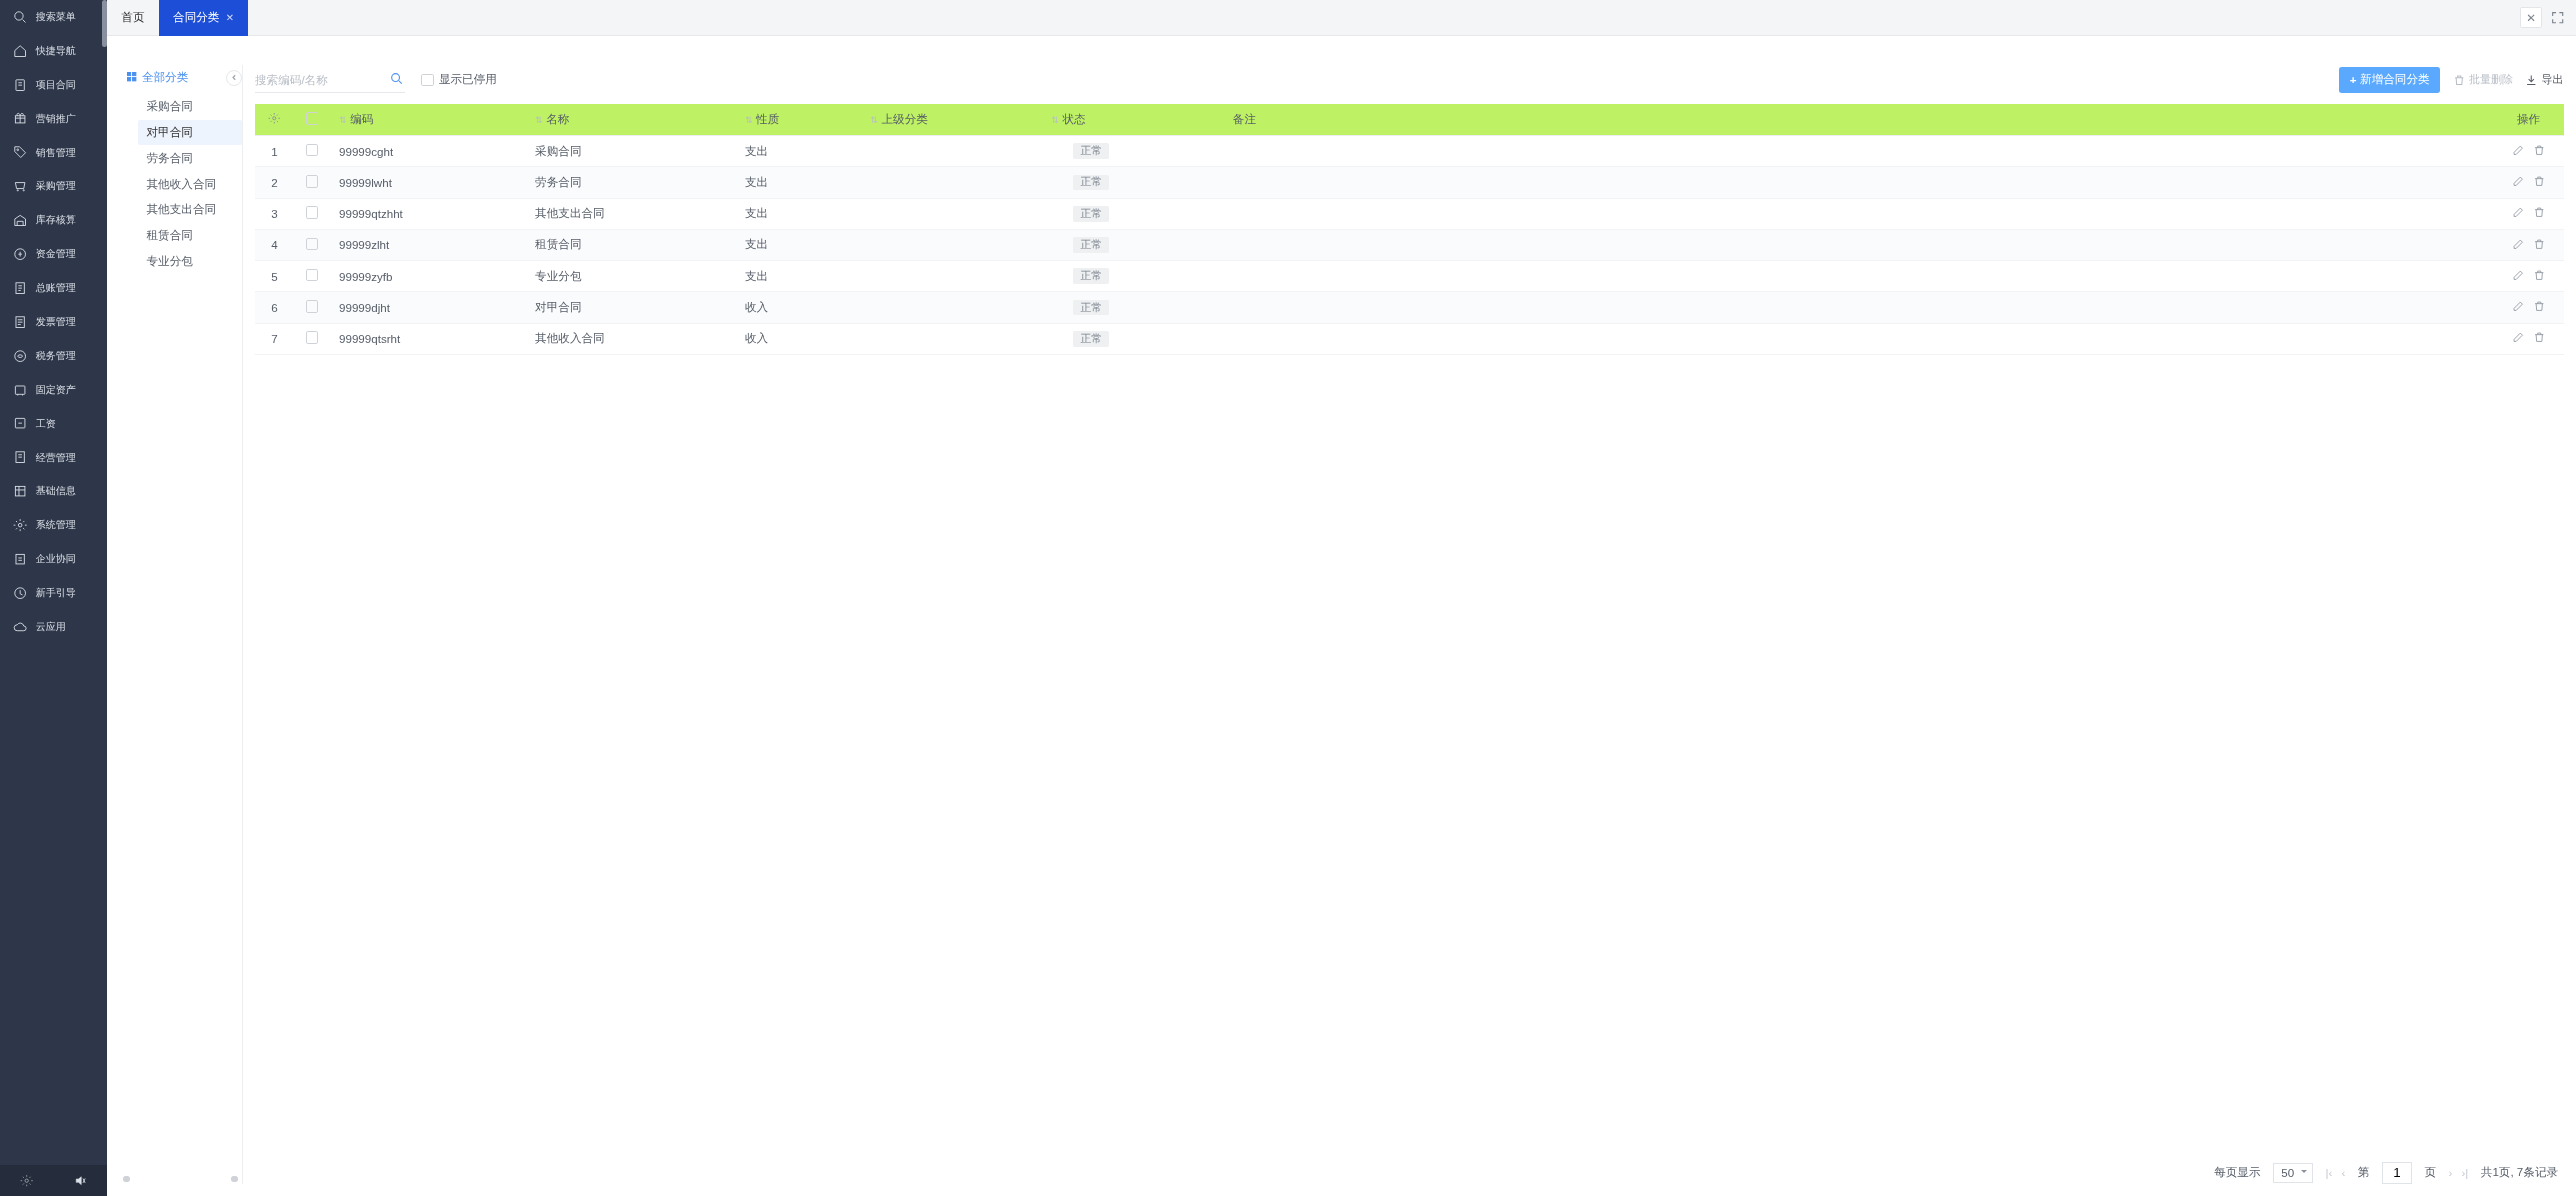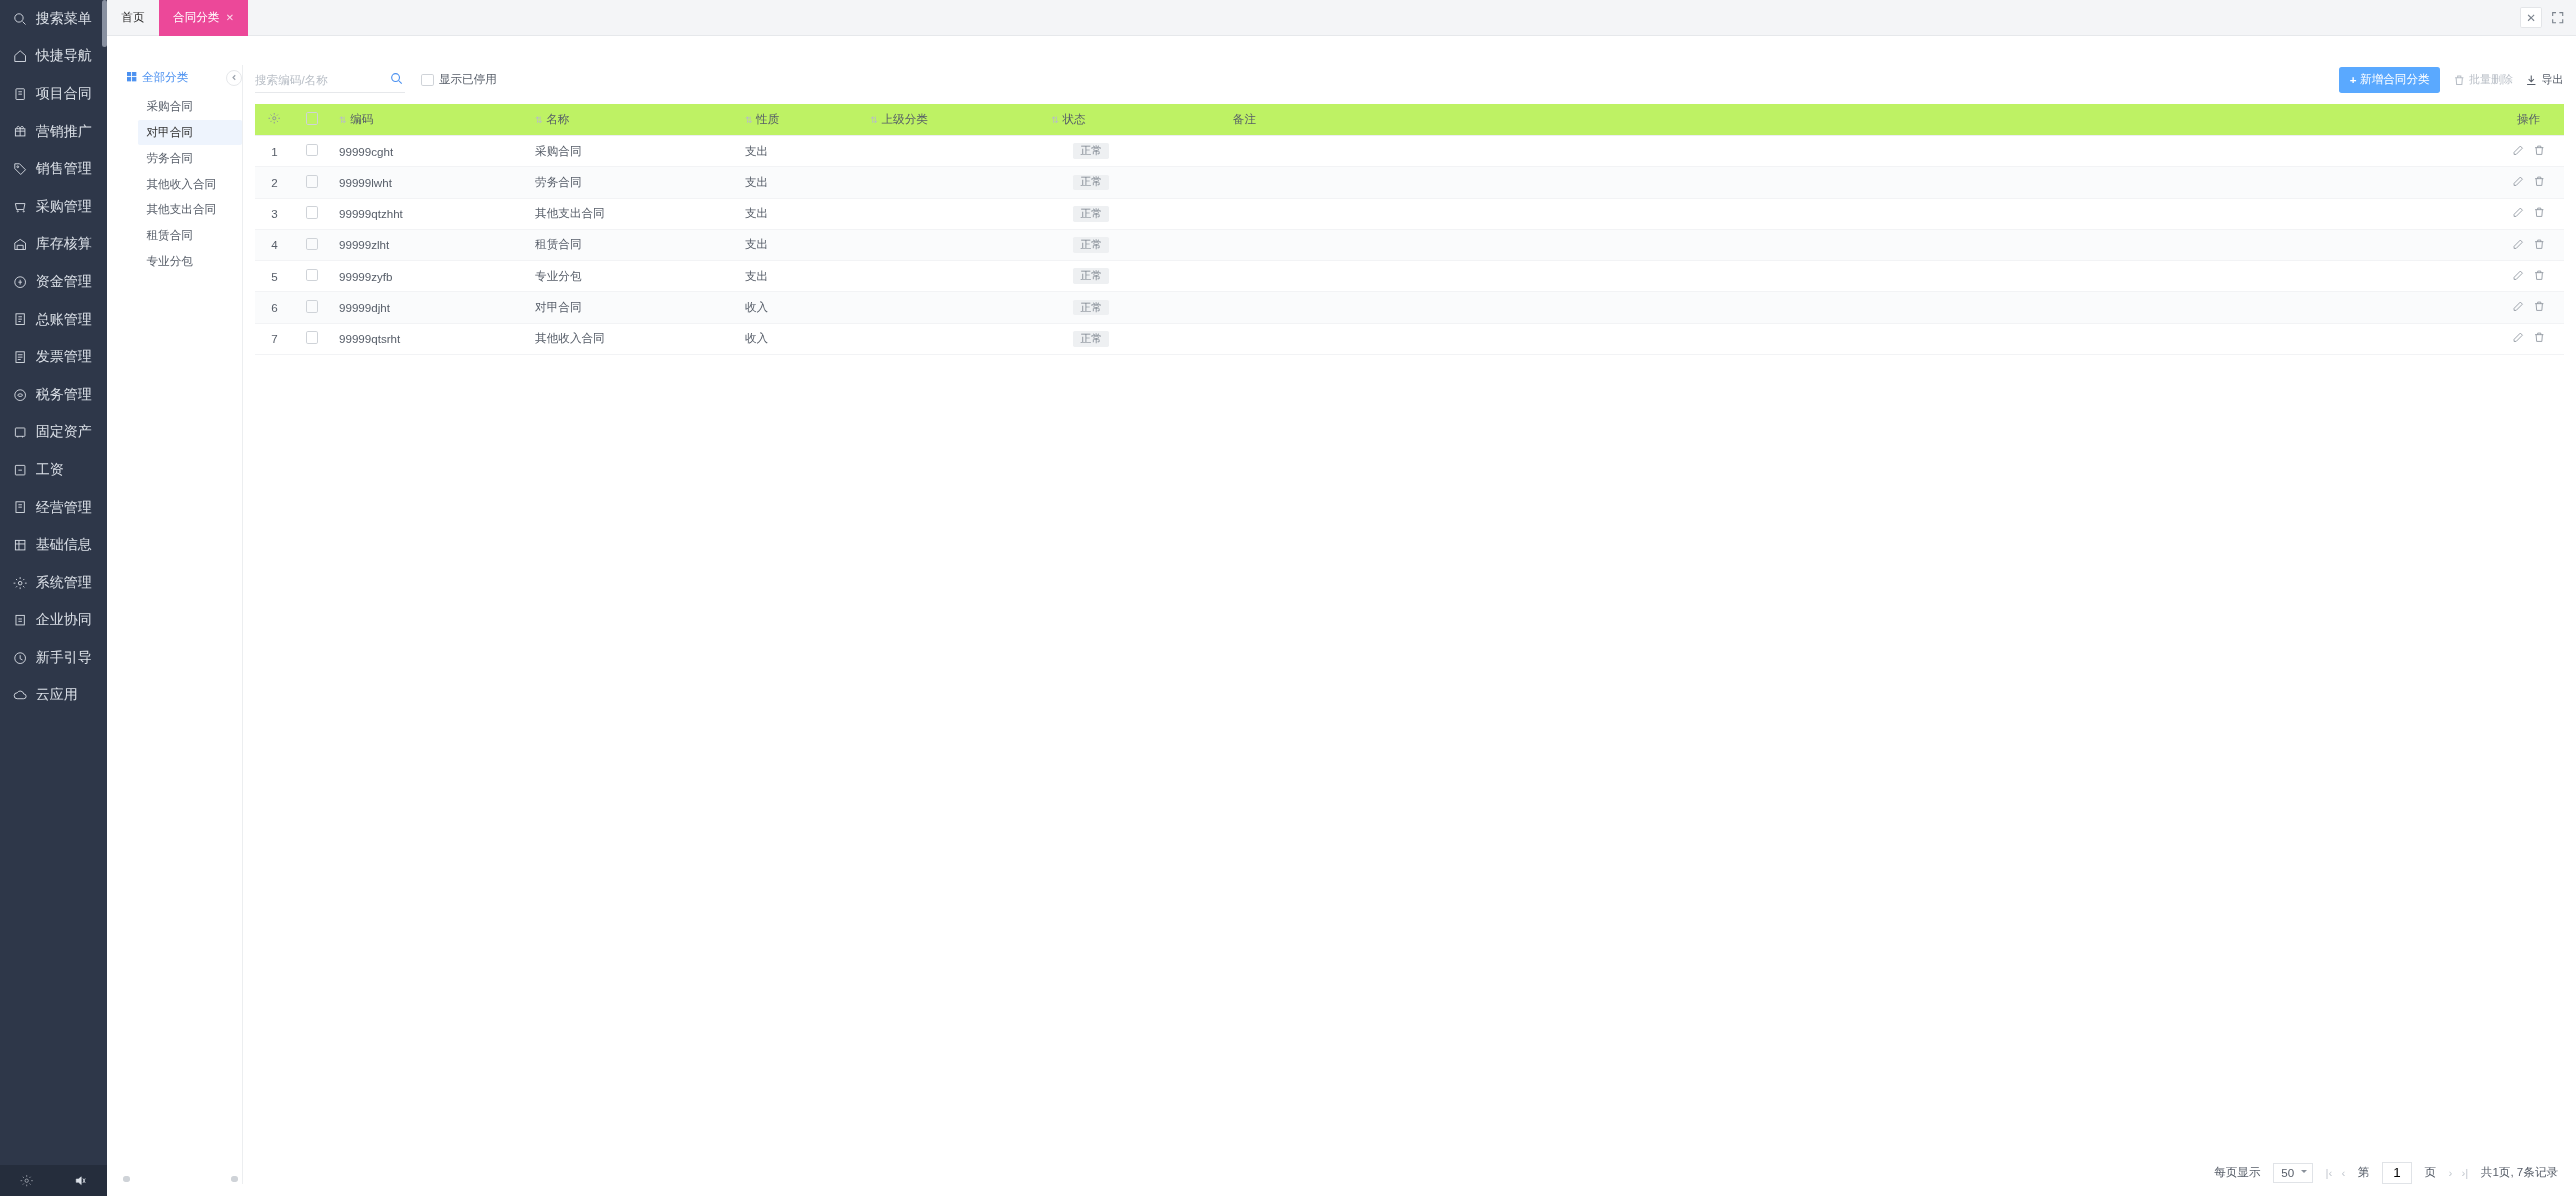--- a/index.html
+++ b/index.html
@@ -3,33 +3,33 @@
 <meta charset="utf-8">
 <style>
 * { box-sizing: border-box; margin: 0; padding: 0; }
 body { font-family: "Microsoft YaHei", -apple-system, sans-serif; font-size: 11.6px; color: #333; background: #fff; overflow: hidden; }
 .app { display: flex; height: 100vh; }
 
 
 .sidebar { width: 107px; background: #2e3749; color: #dce1e8; display: flex; flex-direction: column; position: relative; }
 .sidebar-scroll { flex: 1; overflow-y: auto; }
 .sidebar-scrollbar { position: absolute; right: 0; top: 0; width: 5.4px; height: 47px; background: #8890a0; border-radius: 2.7px; }
-.sb-item { display: flex; align-items: center; gap: 9px; padding: 9.8px 12.5px; cursor: pointer; font-size: 14px; }
+.sb-item { display: flex; align-items: center; gap: 9px; padding: 9.8px 12.5px; cursor: pointer; font-size: 10px; }
 .sb-icon { width: 14.3px; height: 14.3px; display: inline-flex; align-items: center; justify-content: center; }
 .sb-icon svg { width: 14.3px; height: 14.3px; stroke: #dce1e8; fill: none; stroke-width: 1.5; }
 .sidebar-bottom { display: flex; background: #252d3c; }
 .sidebar-bottom .btn { flex: 1; display: flex; align-items: center; justify-content: center; padding: 9px 0; cursor: pointer; }
 .sidebar-bottom svg { width: 13.4px; height: 13.4px; stroke: #dce1e8; fill: #dce1e8; }
 
 
 .main { flex: 1; display: flex; flex-direction: column; min-width: 0; gap: 16px; }
 .tabs-bar { display: flex; align-items: center; background: #f4f5f7; border-bottom: 0.9px solid #e6e8eb; height: 36px; position: relative; }
 .tab { display: flex; align-items: center; gap: 6.3px; padding: 0 14.3px; height: 36px; cursor: pointer; color: #737a83; }
 .tab.home { color: #333; }
-.tab.active { background: #ec4899; color: #fff; }
+.tab.active { background: #1d4ed8; color: #fff; }
 .tab-close { font-size: 9.8px; cursor: pointer; opacity: .8; }
 .tabs-right { margin-left: auto; display: flex; align-items: center; gap: 5.4px; padding-right: 7.2px; }
 .tabs-right .x-btn, .tabs-right .fs-btn { width: 21.5px; height: 21.5px; display: flex; align-items: center; justify-content: center; cursor: pointer; color: #7a828c; border: 0.9px solid #e3e5e8; background: #fff; border-radius: 1.8px; }
 .tabs-right .fs-btn { border: none; background: transparent; }
 
 .content { flex: 1; display: flex; min-height: 0; padding: 12.5px; gap: 0; }
 
 
 .tree-panel { width: 123px; border-right: 0.9px solid #eceef0; display: flex; flex-direction: column; position: relative; }
 .tree-header { display: flex; align-items: center; gap: 4.5px; color: #4a90f0; font-size: 11.6px; padding: 5.4px 7.2px 9px 7.2px; cursor: pointer; }

